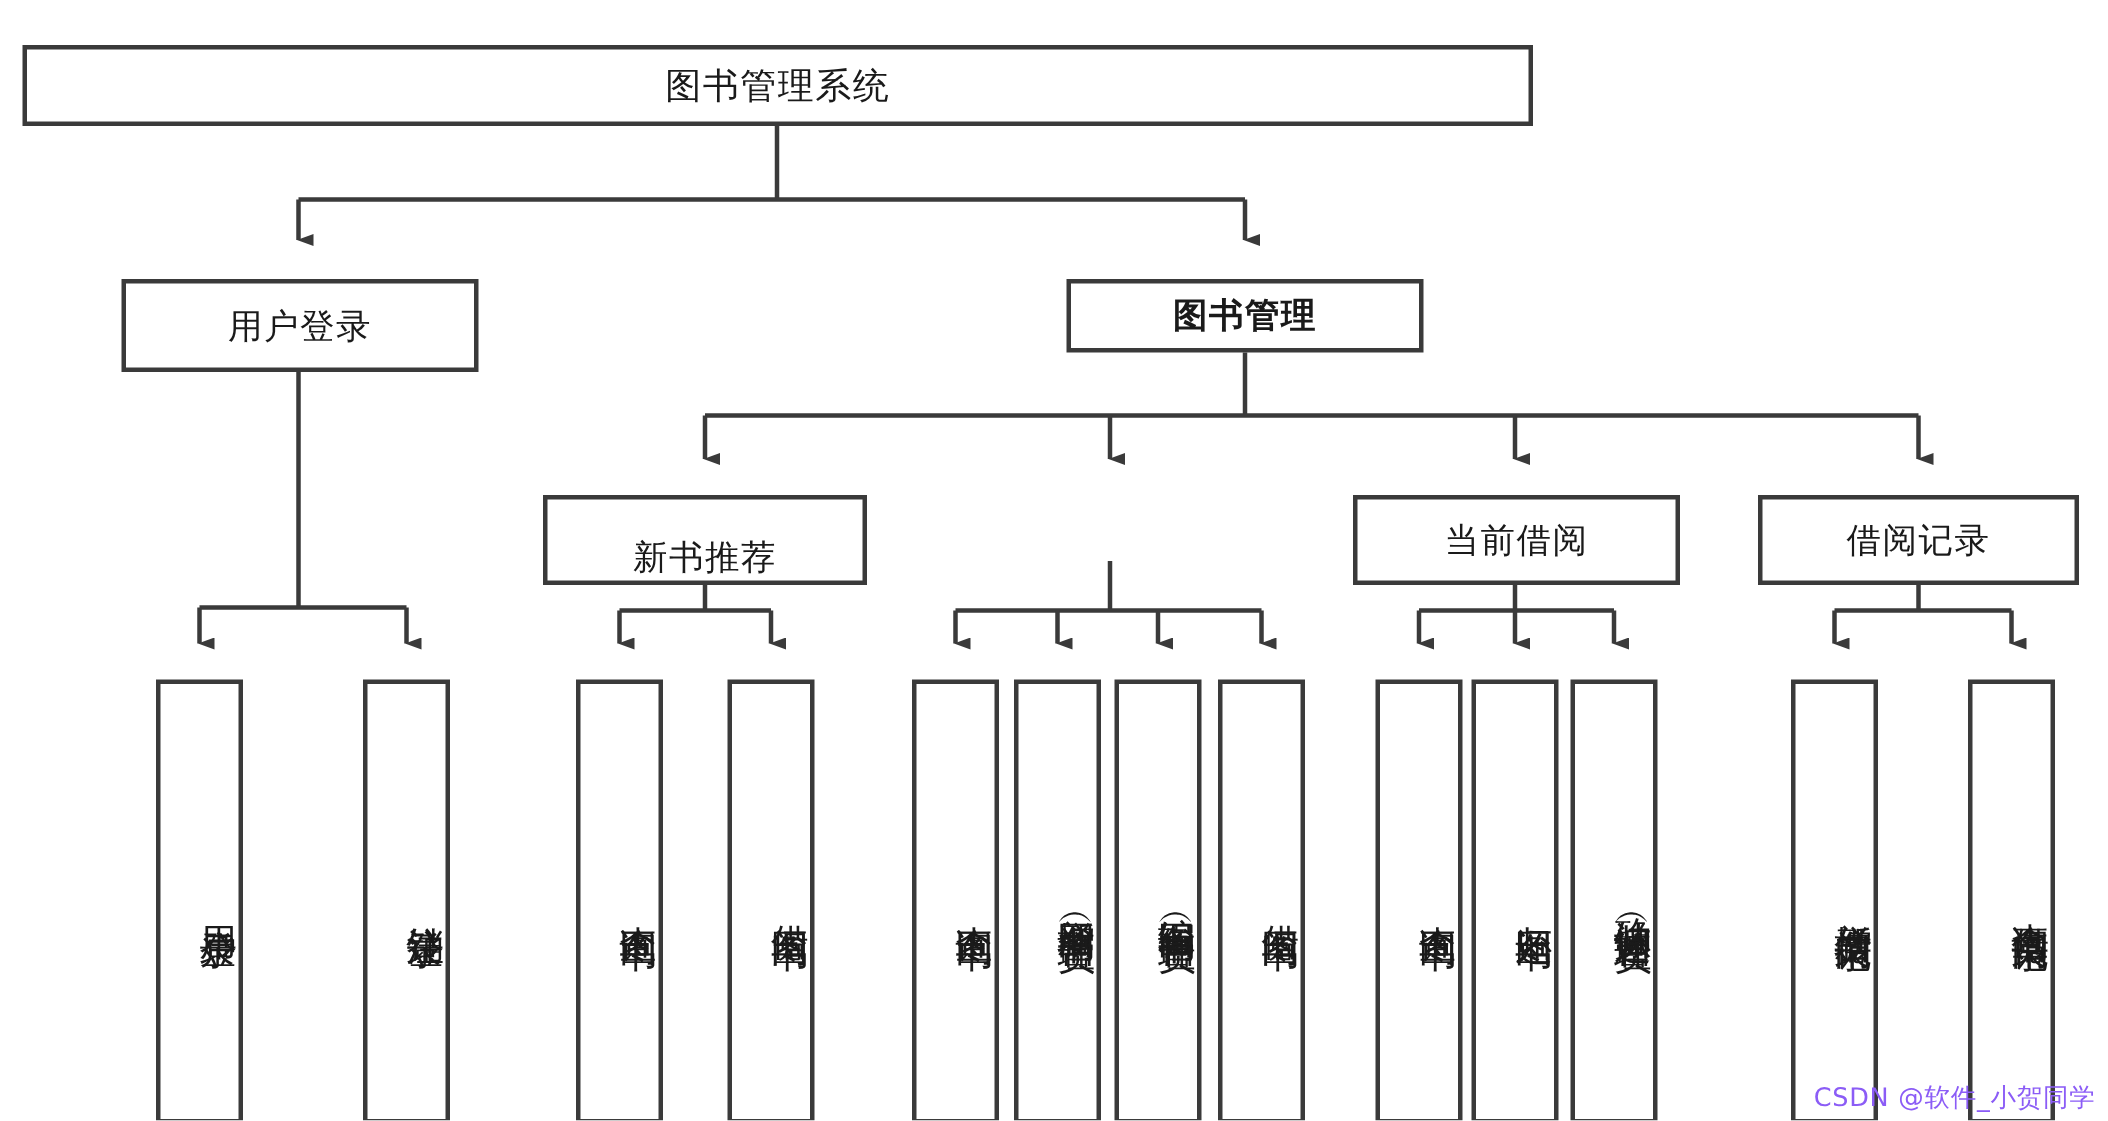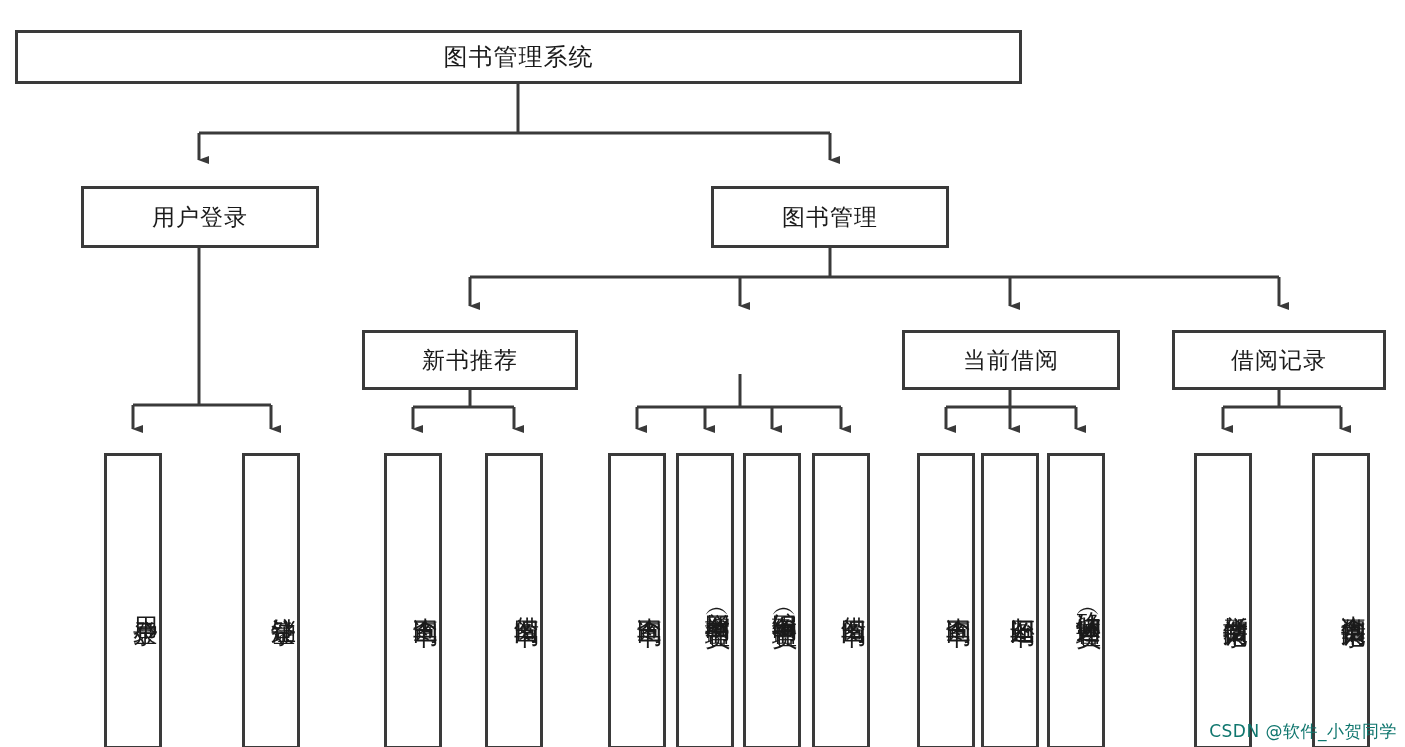--- a/index.html
+++ b/index.html
@@ -57,21 +57,21 @@
     top: 0;
     width: 1405px;
     height: 747px;
     pointer-events: none;
   }
   .watermark {
     position: absolute;
     right: 8px;
     bottom: 4px;
     font-size: 17px;
-    color: #0f766e;
+    color: #8b5cf6;
     letter-spacing: 0.5px;
     white-space: nowrap;
   }
 </style>
 </head>
 <body>
 
 <div id="canvas">
 
   <svg class="edges" viewBox="0 0 1405 747">
@@ -124,25 +124,25 @@
     </g>
   </svg>
 
   <div class="node horiz root" style="left:15px; top:14px; width:1007px; height:54px;">
     <span>图书管理系统</span>
   </div>
 
   <div class="node horiz" style="left:81px; top:170px; width:238px; height:62px;">
     <span>用户登录</span>
   </div>
-  <div class="node horiz" style="left:711px; top:170px; width:238px; height:62px;">
+  <div class="node horiz" style="left:711px; top:170px; width:238px; height:49px;font-weight:bold;">
     <span>图书管理</span>
   </div>
 
-  <div class="node horiz" style="left:362px; top:314px; width:216px; height:60px;">
+  <div class="node horiz" style="left:362px; top:314px; width:216px; height:60px;align-items:flex-end;">
     <span>新书推荐</span>
   </div>
   <div class="node horiz" style="left:902px; top:314px; width:218px; height:60px;">
     <span>当前借阅</span>
   </div>
   <div class="node horiz" style="left:1172px; top:314px; width:214px; height:60px;">
     <span>借阅记录</span>
   </div>
 
   <div class="node vert" style="left:104px; top:437px; width:58px; height:296px;">

